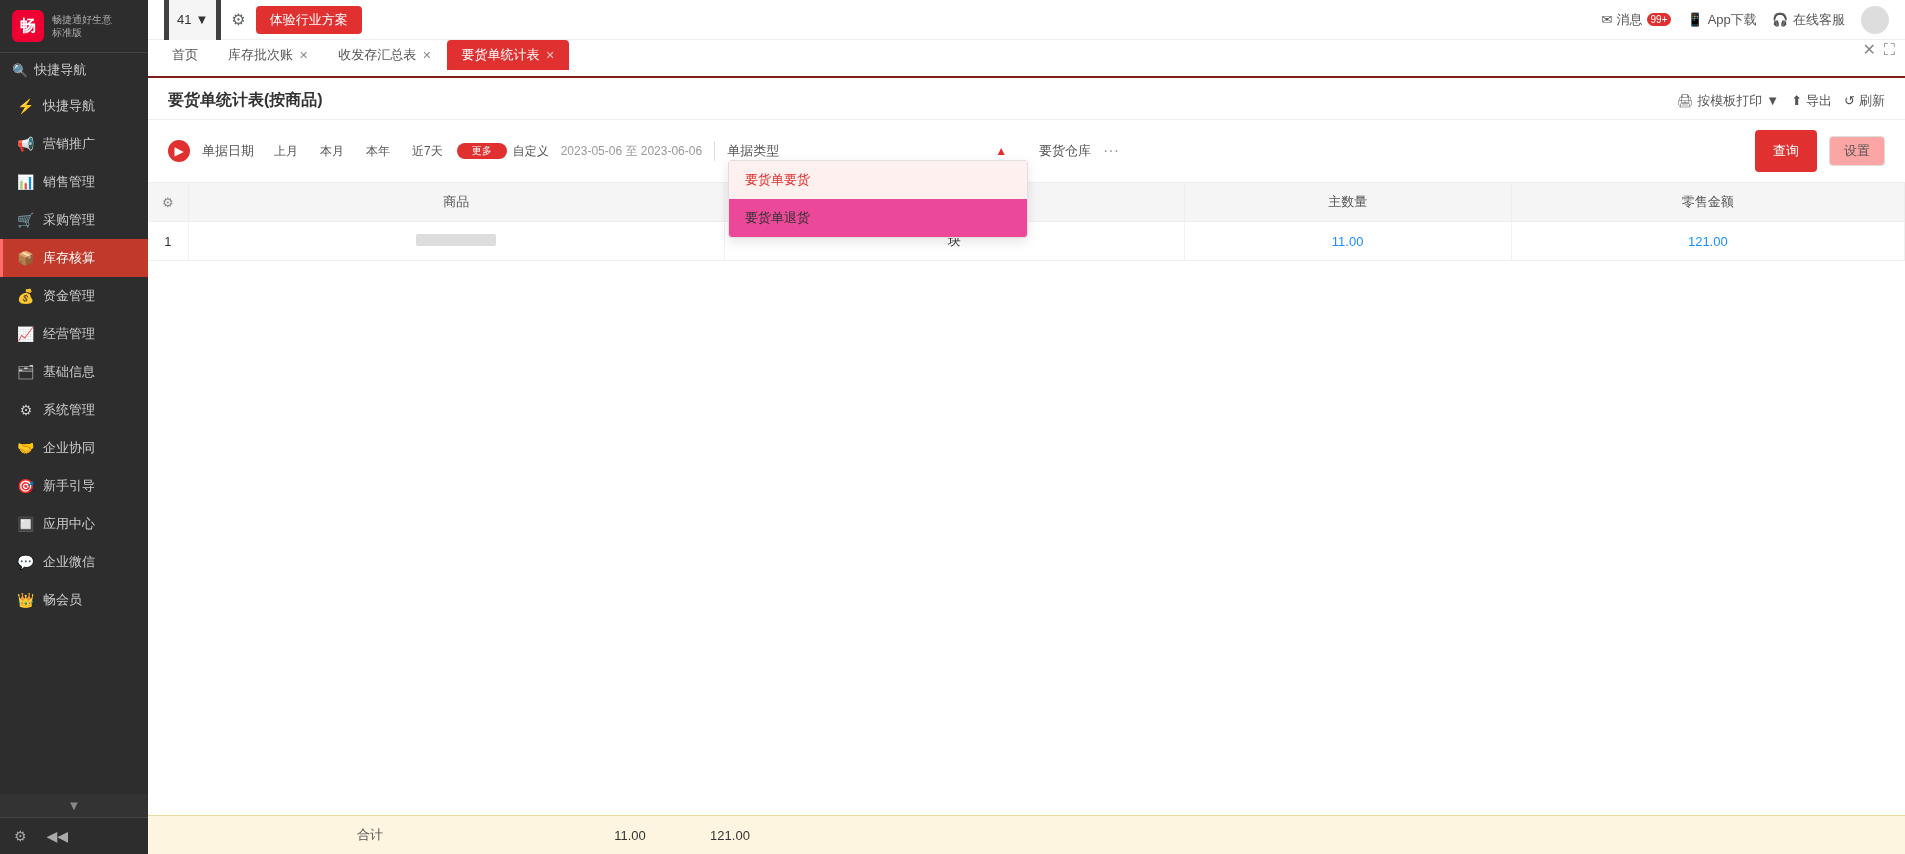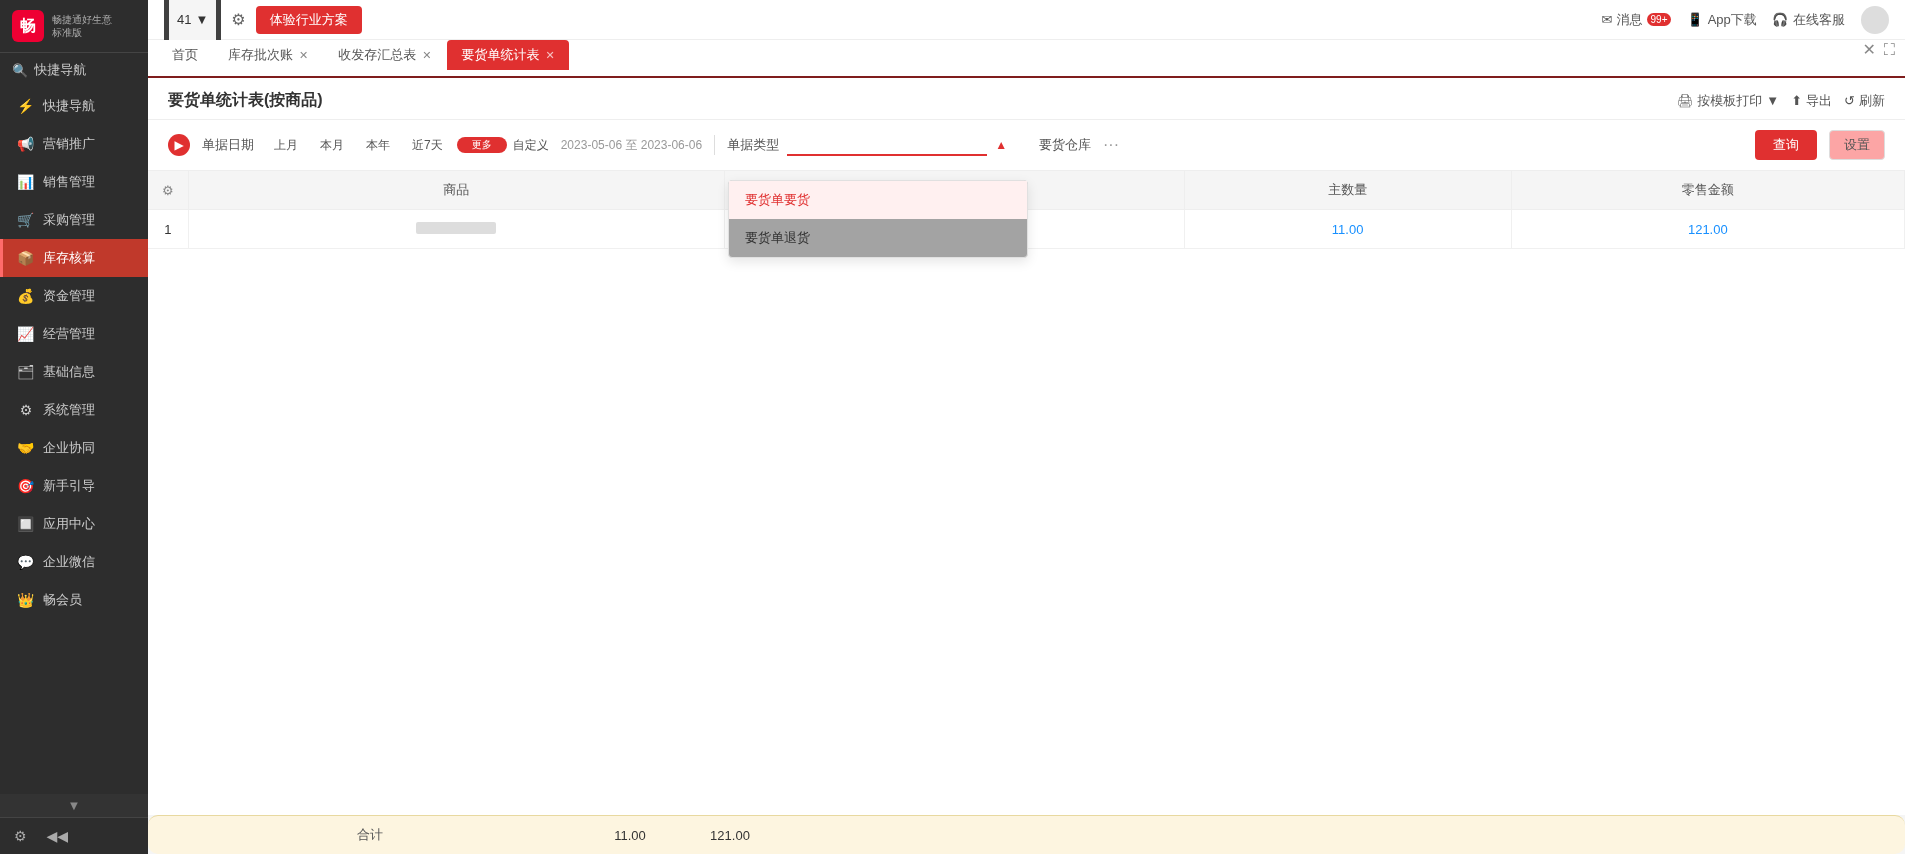--- a/index.html
+++ b/index.html
@@ -182,36 +182,36 @@
       background: transparent; cursor: pointer;
     }
     .filter-dropdown-arrow { color: #e03030; cursor: pointer; font-size: 12px; }
 
     .filter-warehouse-label { color: #555; font-size: 13px; margin-left: 20px; }
     .filter-warehouse-dots { color: #999; cursor: pointer; font-size: 16px; }
 
     .query-btn {
       background: #e03030; color: #fff;
       border: none; border-radius: 4px;
-      padding: 6px 18px; cursor: pointer; font-size: 13px;
+      padding: 12px 18px; cursor: pointer; font-size: 13px;
       margin-left: auto;
     }
     .settings-btn {
       border: 1px solid #ddd; background: #fca5a5;
       border-radius: 4px; padding: 5px 14px;
       cursor: pointer; font-size: 13px; color: #555;
     }
 
     
     .dropdown-popup {
       position: absolute;
-      top: 60px;
+      top: 40px;
       left: 580px;
       width: 300px;
-      background: #a3a3a3;
+      background: #ec4899;
       border: 1px solid #e0e0e0;
       border-radius: 4px;
       box-shadow: 0 4px 12px rgba(0,0,0,0.1);
       z-index: 100;
     }
     .dropdown-item {
       padding: 10px 16px;
       cursor: pointer;
       font-size: 13px;
       color: #333;
@@ -252,21 +252,20 @@
     .product-placeholder { width: 80px; height: 12px; background: #ddd; border-radius: 2px; display: inline-block; }
     .num-link { color: #1890ff; text-decoration: none; cursor: pointer; }
 
     
     .table-footer {
       background: #fdf5e0;
       border-top: 1px solid #e8d9a0;
       display: flex; align-items: center;
       padding: 10px 12px;
       font-size: 13px;
-      border-radius: 10px;
     }
     .footer-label { width: 420px; text-align: center; color: #555; }
     .footer-num { width: 100px; text-align: center; color: #333; font-weight: normal; }
   </style>
 </head>
 <body>
 
 <div class="sidebar">
   <div class="sidebar-logo">
     <div class="logo-icon">畅</div>

